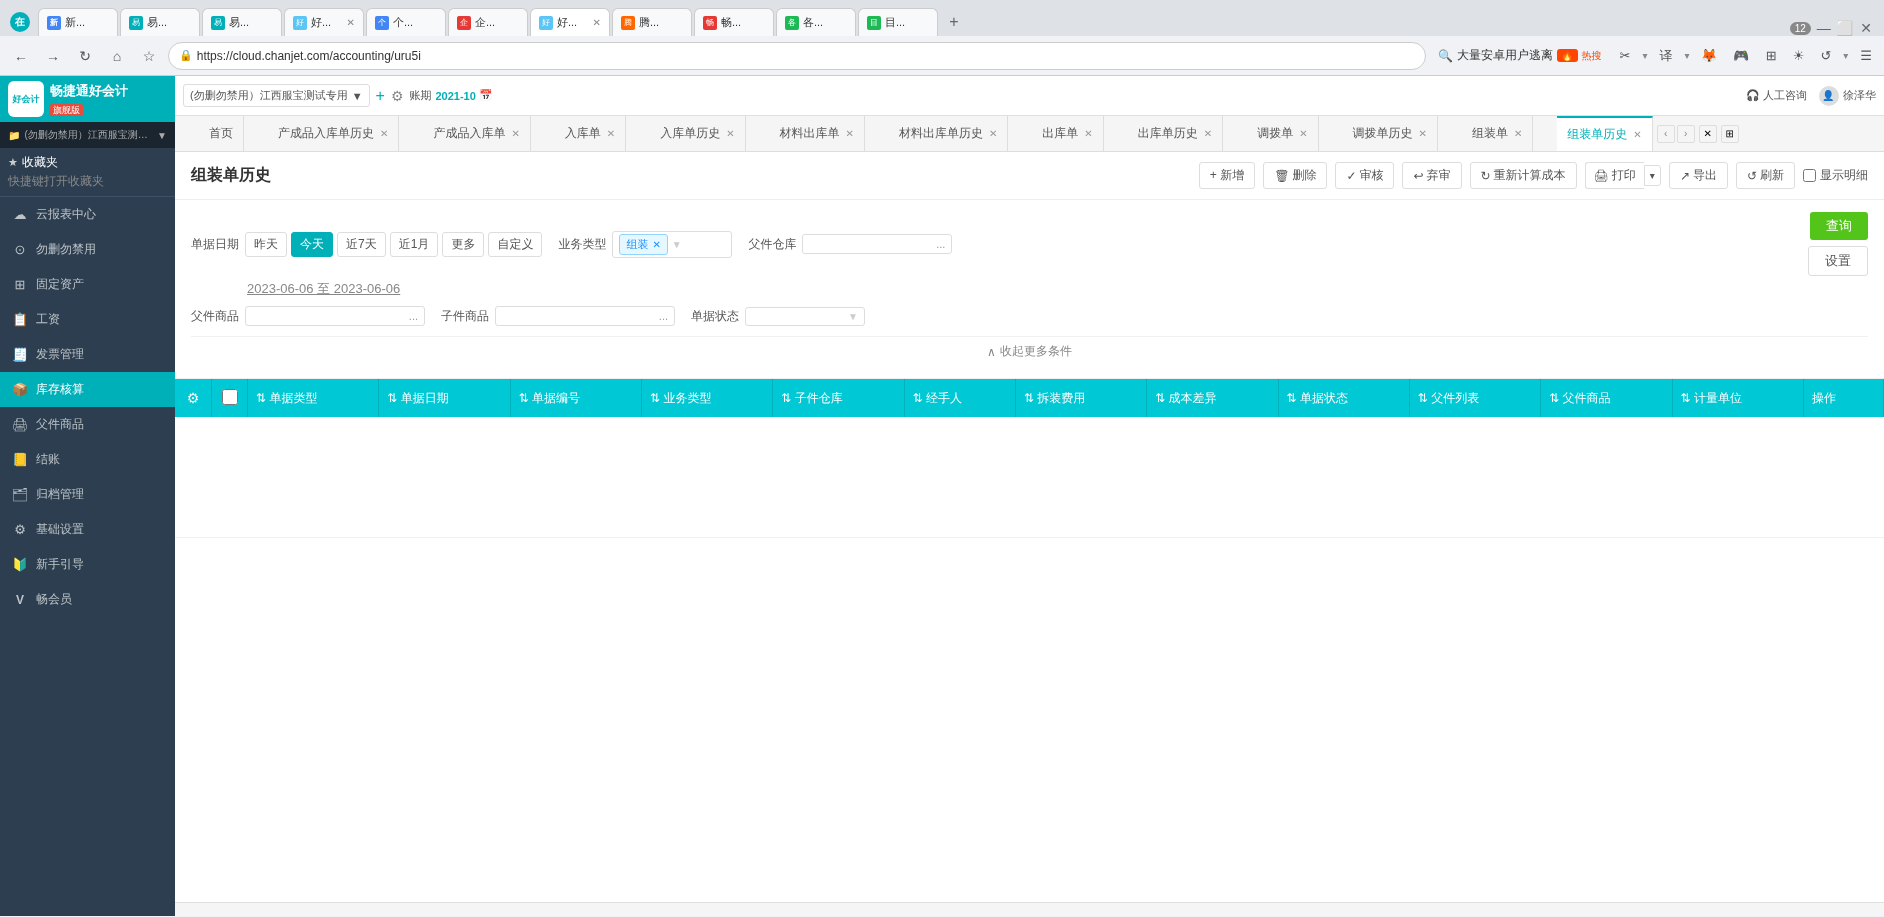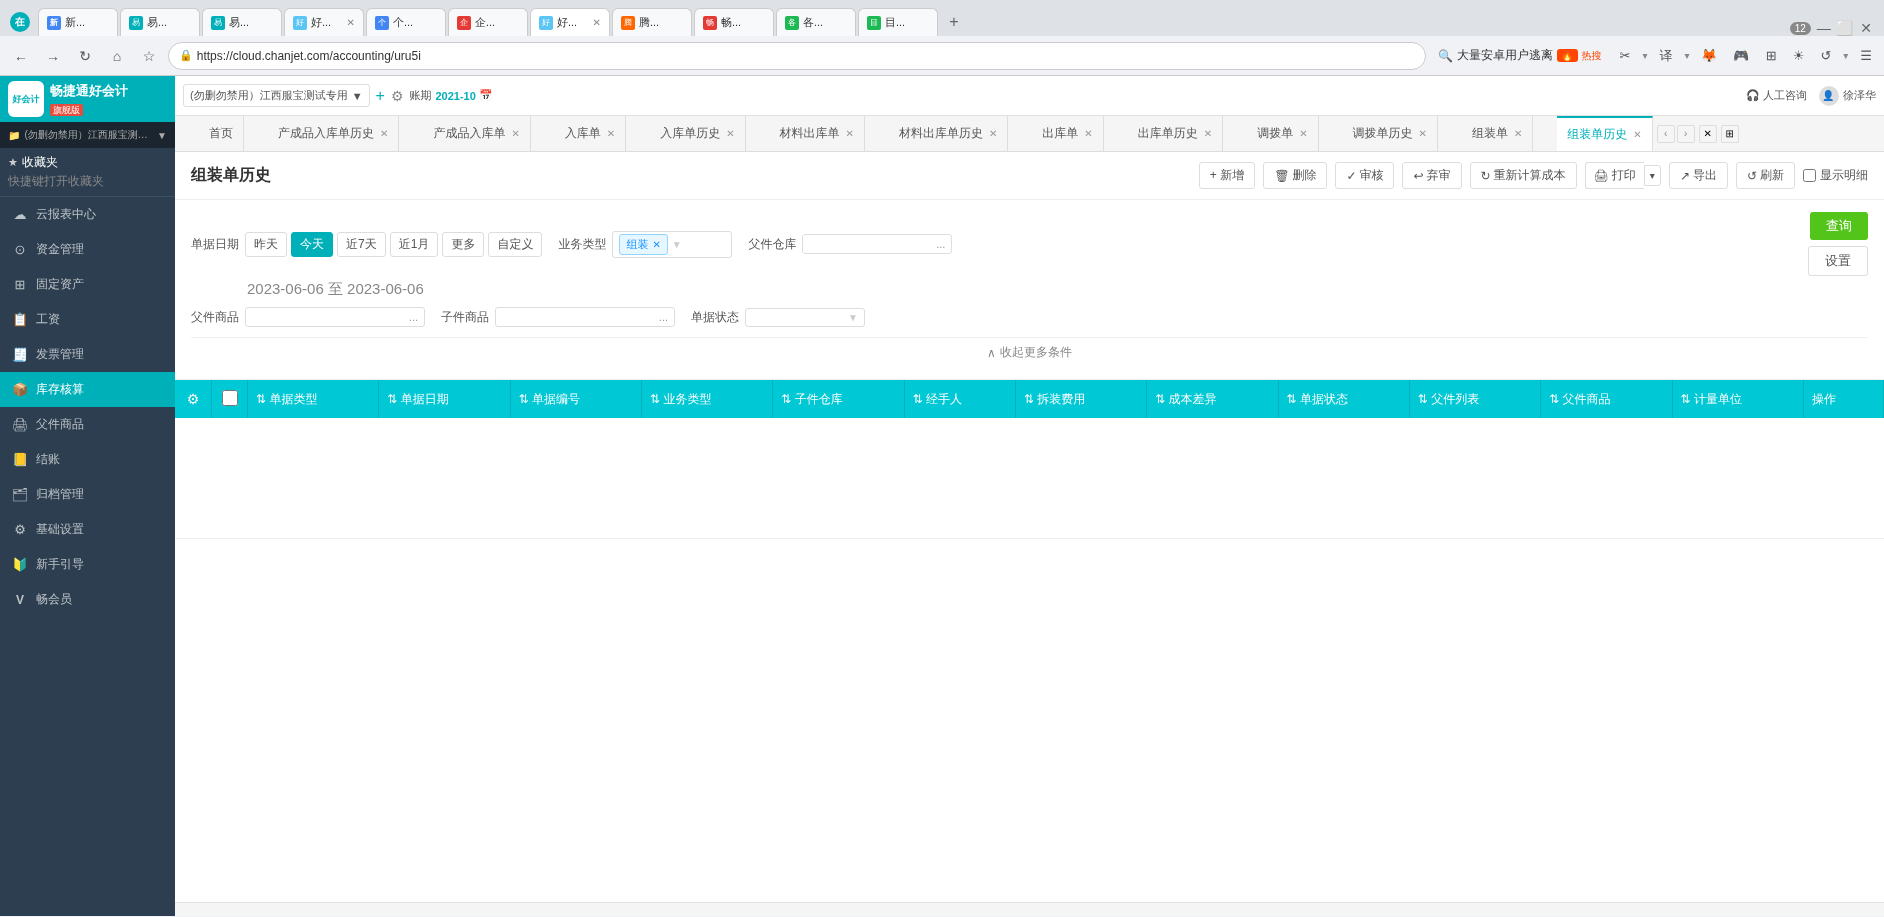--- a/index.html
+++ b/index.html
@@ -226,21 +226,21 @@
       <div class="favorites-hint">快捷键打开收藏夹</div>
     </div>
 
     <div class="sidebar-menu">
       <div class="menu-item">
         <div class="menu-icon">☁</div>
         <span>云报表中心</span>
       </div>
       <div class="menu-item">
         <div class="menu-icon">⊙</div>
-        <span>资金管理</span>
+        <span>勿删勿禁用</span>
       </div>
       <div class="menu-item">
         <div class="menu-icon">⊞</div>
         <span>固定资产</span>
       </div>
       <div class="menu-item">
         <div class="menu-icon">📋</div>
         <span>工资</span>
       </div>
       <div class="menu-item">
@@ -439,21 +439,21 @@
               <span style="color:#999;font-size:11px;">...</span>
             </div>
           </div>
           <div style="margin-left:auto;display:flex;flex-direction:column;gap:6px;align-items:flex-end;">
             <button class="query-btn">查询</button>
             <button class="settings-btn">设置</button>
           </div>
         </div>
 
         <div style="margin-left:56px;margin-top:-6px;margin-bottom:8px;">
-          <span style="font-size:15px;color:#888;">2023-06-06 至 2023-06-06</span>
+          <span style="font-size:13px;color:#888;text-decoration:underline;">2023-06-06 至 2023-06-06</span>
         </div>
 
         <div class="filter-row">
           <div class="filter-group">
             <span class="filter-label">父件商品</span>
             <div style="display:flex;align-items:center;border:1px solid #ddd;border-radius:3px;padding:3px 6px;background:#fff;min-width:180px;">
               <span style="flex:1;"></span>
               <span style="color:#999;font-size:11px;">...</span>
             </div>
           </div>

